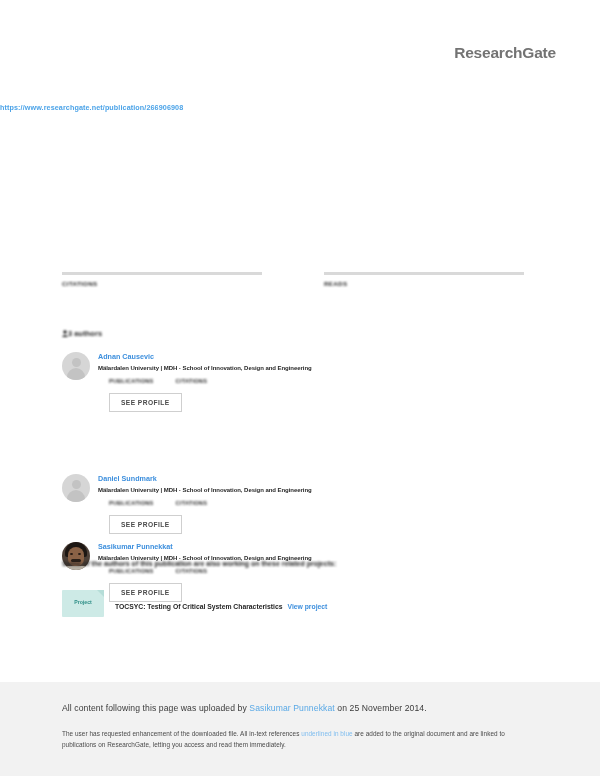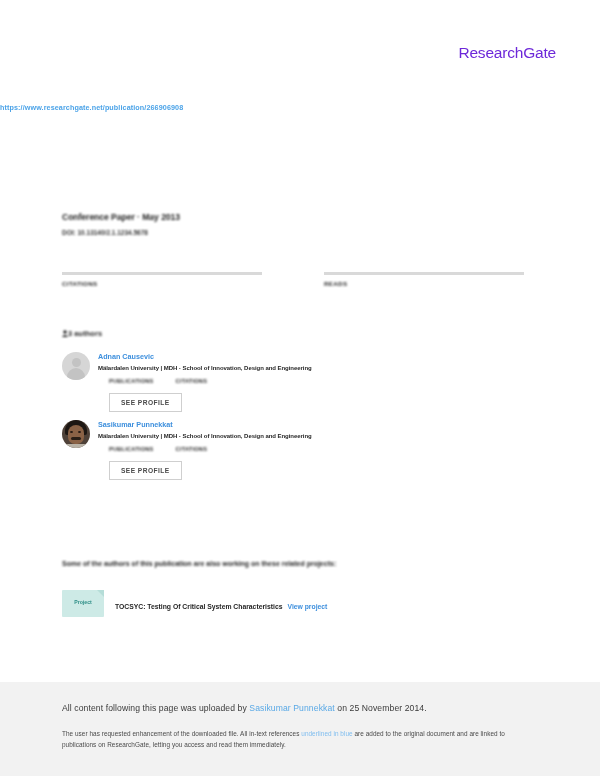--- a/index.html
+++ b/index.html
@@ -21,22 +21,22 @@
     height: 776px;
     box-sizing: border-box;
   }
 
   
   .rg-logo {
     position: absolute;
     top: 44px;
     right: 44px;
     font-size: 15.5px;
-    font-weight: normal;
-    color: #6d28d9;
+    font-weight: bold;
+    color: #737373;
     letter-spacing: -0.2px;
     filter: blur(0.55px);
   }
 
   .rg-url {
     position: absolute;
     top: 103px;
     left: 0;
     width: 600px;
     font-size: 7.2px;
@@ -342,24 +342,20 @@
 </style>
 </head>
 <body>
 
 <div class="page">
 
   <div class="rg-logo">ResearchGate</div>
 
   <div class="rg-url">https://www.researchgate.net/publication/266906908</div>
 
-  <div class="meta">
-    <div class="meta-type">Conference Paper · May 2013</div>
-    <div class="meta-doi">DOI: 10.13140/2.1.1234.5678</div>
-  </div>
 
   <div class="stats">
     <div class="stat-col">
       <div class="stat-value"></div>
       <div class="stat-rule"></div>
       <div class="stat-label">CITATIONS</div>
     </div>
     <div class="stat-col">
       <div class="stat-value"></div>
       <div class="stat-rule"></div>
@@ -390,20 +386,35 @@
           <div class="author-name">Adnan Causevic</div>
           <div class="author-affil">Mälardalen University | MDH · School of Innovation, Design and Engineering</div>
           <div class="author-stats">
             <span>PUBLICATIONS</span>
             <span>CITATIONS</span>
           </div>
           <div class="see-profile">SEE PROFILE</div>
         </div>
       </div>
 
+      <div class="author">
+        <div class="avatar">
+          <div class="glyph-head"></div>
+          <div class="glyph-body"></div>
+        </div>
+        <div class="author-info">
+          <div class="author-name">Daniel Sundmark</div>
+          <div class="author-affil">Mälardalen University | MDH · School of Innovation, Design and Engineering</div>
+          <div class="author-stats">
+            <span>PUBLICATIONS</span>
+            <span>CITATIONS</span>
+          </div>
+          <div class="see-profile">SEE PROFILE</div>
+        </div>
+      </div>
 
     </div>
 
     <div class="author-row">
 
       <div class="author">
         <div class="avatar photo">
           <div class="p-hair"></div>
           <div class="p-face"></div>
           <div class="p-eye-l"></div>

